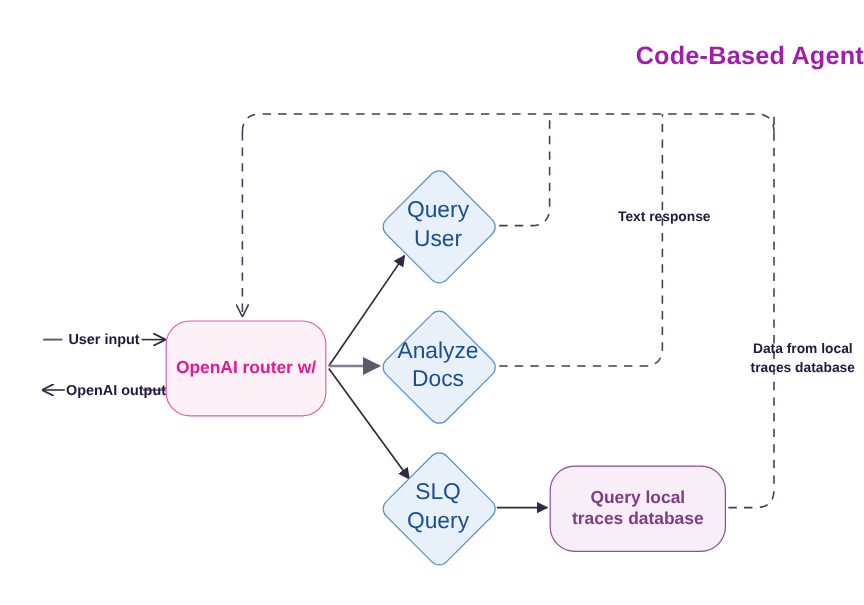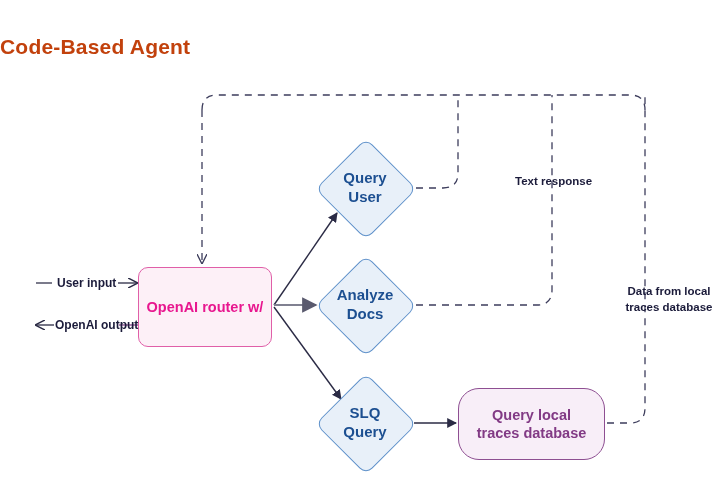--- a/index.html
+++ b/index.html
@@ -18,43 +18,43 @@
     position: absolute;
     left: 0; top: 0;
     width: 720px;
     height: 504px;
   }
   .diagram-title {
     position: absolute;
     left: 0;
     top: 35px;
     width: 720px;
-    text-align: left;
+    text-align: right;
     font-size: 21px;
     font-weight: bold;
-    color: #c2410c;
+    color: #a21caf;
     letter-spacing: 0.2px;
   }
   
   .node {
     position: absolute;
     box-sizing: border-box;
     display: flex;
     align-items: center;
     justify-content: center;
     text-align: center;
     line-height: 1.25;
   }
   .router-box {
     left: 138px;
     top: 267px;
     width: 134px;
     height: 80px;
     border: 1.6px solid #e05fa8;
-    border-radius: 10px;
+    border-radius: 20px;
     background: #fdf0f7;
     color: #e8178f;
     font-size: 14.5px;
     font-weight: bold;
   }
   .db-box {
     left: 458px;
     top: 388px;
     width: 147px;
     height: 72px;
@@ -85,22 +85,22 @@
     position: absolute;
     left: 0;
     top: 0;
     width: 102px;
     height: 102px;
     display: flex;
     align-items: center;
     justify-content: center;
     text-align: center;
     color: #1c4f91;
-    font-size: 15px;
-    font-weight: bold;
+    font-size: 19px;
+    font-weight: normal;
     line-height: 1.25;
   }
   .dq { left: 314px; top: 137px; }
   .ad { left: 314px; top: 254px; }
   .sq { left: 314px; top: 372px; }
 
   
   .io-label {
     position: absolute;
     color: #1b1b3a;

